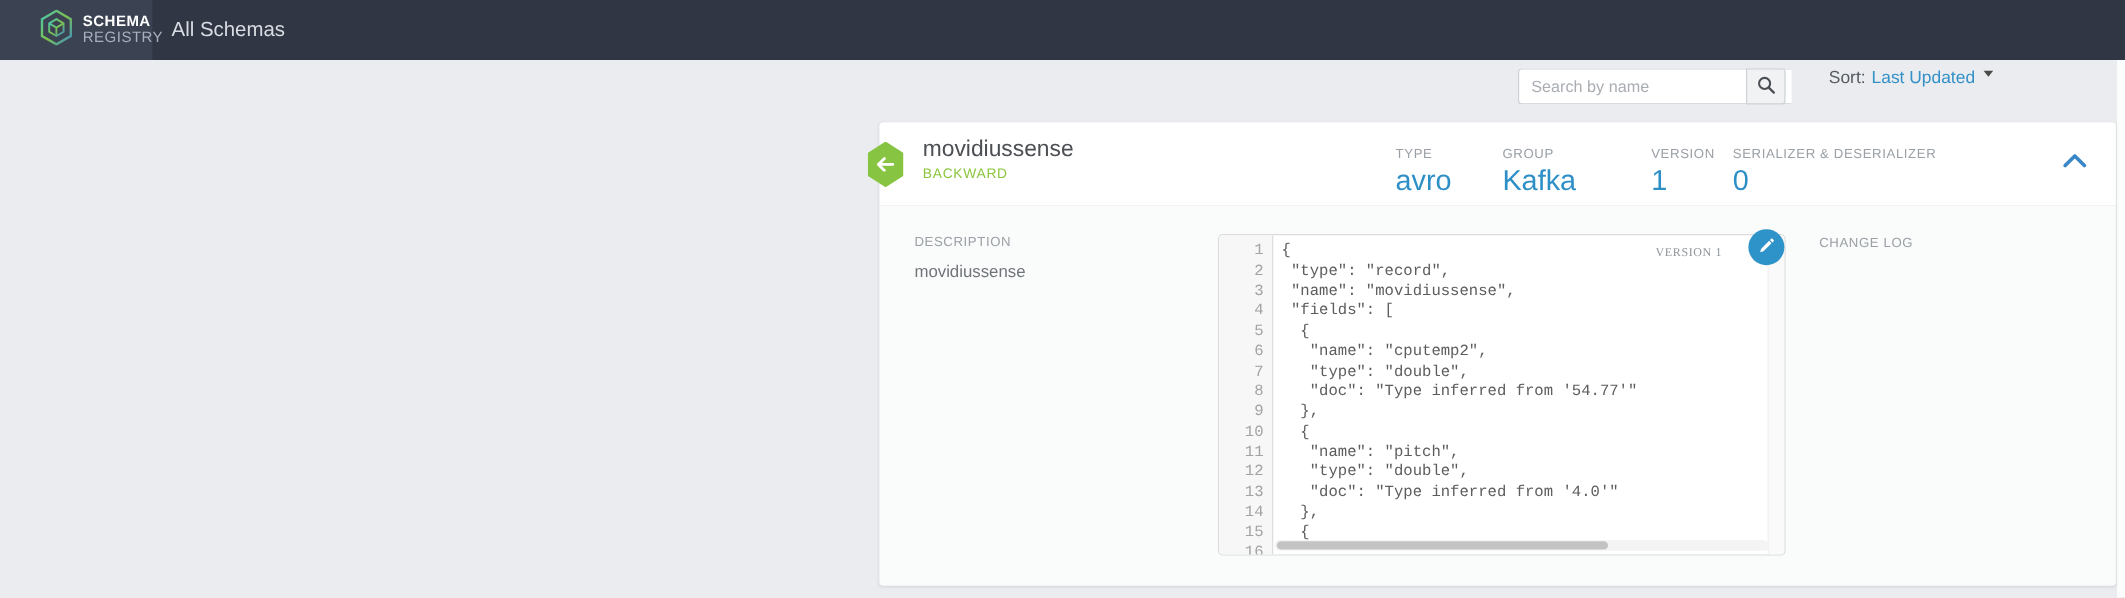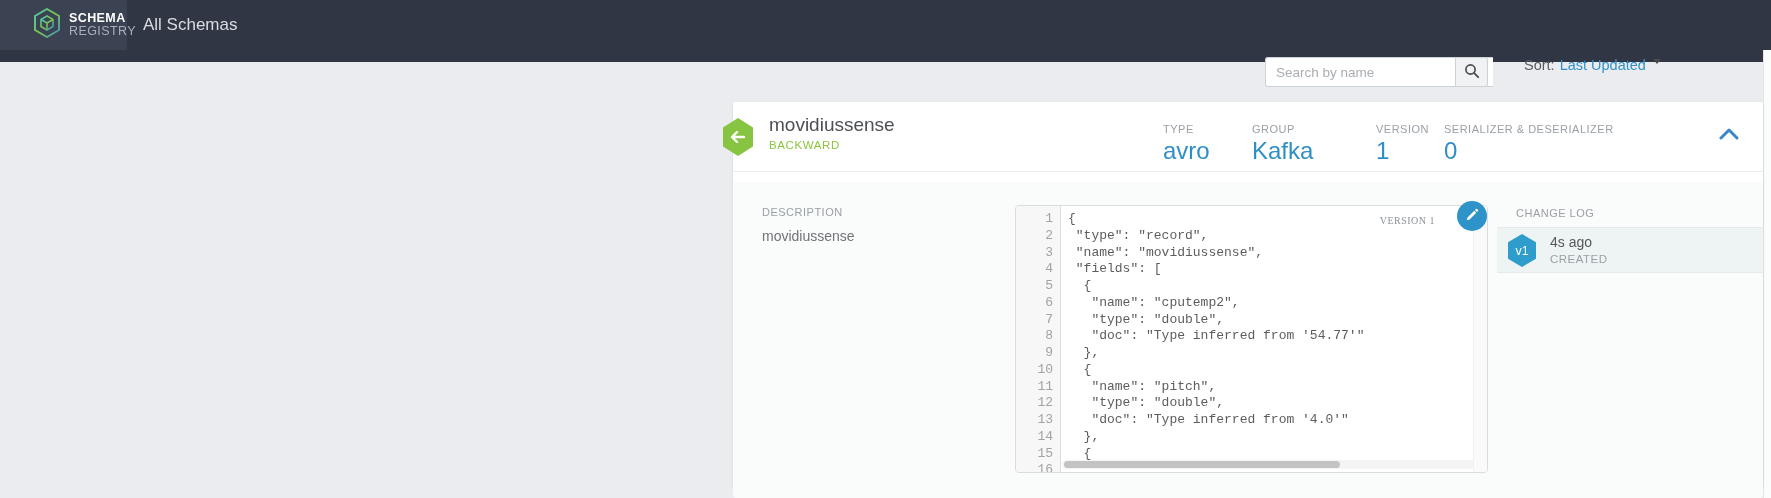--- a/index.html
+++ b/index.html
@@ -4,21 +4,21 @@
 <style>
   * { margin:0; padding:0; box-sizing:border-box; }
   html,body { width:1771px; height:498px; }
   body {
     position:relative;
     background:#eaecef;
     font-family:"Liberation Sans", sans-serif;
     overflow:hidden;
   }
   
-  .topbar { position:absolute; left:0; top:0; width:1771px; height:62px; background:#303643; }
+  .topbar { position:absolute; left:0; top:0; width:1771px; height:50px; background:#303643; }
   .logo-block {
     position:absolute; left:0; top:0; width:127px; height:50px; background:#3b4251;
     display:flex; align-items:center; padding-left:33px; gap:8px;
   }
   .logo-text { display:flex; flex-direction:column; line-height:1.05; }
   .logo-text .l1 { color:#ffffff; font-weight:bold; font-size:12.5px; letter-spacing:.4px; }
   .logo-text .l2 { color:#a9afbc; font-size:12.5px; letter-spacing:.4px; }
   .nav-title { position:absolute; left:143px; top:0; height:50px; line-height:50px; color:#d9dce2; font-size:17px; }
 
   
@@ -59,21 +59,21 @@
   }
   .title-block { position:absolute; left:36px; top:12px; }
   .schema-name { color:#4c4f54; font-size:19px; }
   .schema-compat { color:#8cc63f; font-size:11.5px; letter-spacing:.6px; margin-top:3px; }
   .meta-col { position:absolute; top:21px; }
   .meta-col .m-label { color:#9aa0a6; font-size:11px; letter-spacing:.5px; }
   .meta-col .m-value { color:#2e8fc7; font-size:24px; margin-top:2px; }
   .mc-type { left:430px; } .mc-group { left:519px; } .mc-version { left:619px;margin-left:24px; } .mc-serde { left:711px; }
   .collapse-btn { position:absolute; right:24px; top:26px; background:none; border:none; cursor:pointer; }
 
-  .card-body { position:absolute; left:0; top:80px; width:1030px; height:316px; background:#fafbfb; border-radius:0 0 3px 3px;padding-left:20px; }
+  .card-body { position:absolute; left:0; top:70px; width:1030px; height:316px; background:#fafbfb; border-radius:0 0 3px 3px;padding-left:20px; }
   .desc-label { position:absolute; left:29px; top:24px; color:#9aa0a6; font-size:11px; letter-spacing:.5px; }
   .desc-text  { position:absolute; left:29px; top:46px; color:#6f7479; font-size:14px; }
 
   
   .editor {
     position:absolute; left:282px; top:23px; width:473px; height:268px;
     background:#fff; border:1px solid #dcdcdc; border-radius:4px;
   }
   .ed-clip { position:absolute; inset:0; overflow:hidden; border-radius:3px; }
   .ed-gutter-bg { position:absolute; left:0; top:0; bottom:0; width:45px; background:#f7f7f7; border-right:1px solid #dddddd; }
@@ -274,22 +274,15 @@
           <svg width="14" height="14" viewBox="0 0 16 16">
             <path d="M2 14 L2.9 10.8 L10.6 3.1 L12.9 5.4 L5.2 13.1 L2 14 Z
                      M11.4 2.3 L12.6 1.1 C12.9 0.8 13.4 0.8 13.7 1.1 L14.9 2.3 C15.2 2.6 15.2 3.1 14.9 3.4 L13.7 4.6 Z" fill="#ffffff"></path>
           </svg>
         </span>
       </button>
     </div>
 
     <div class="changelog">
       <div class="cl-title">CHANGE LOG</div>
-      <div class="cl-row">
-        <div class="hexagon-blue">v1</div>
-        <div class="cl-texts">
-          <div class="cl-time">4s ago</div>
-          <div class="cl-action">CREATED</div>
-        </div>
-      </div>
     </div>
   </div>
 </div>
 
 </body></html>

